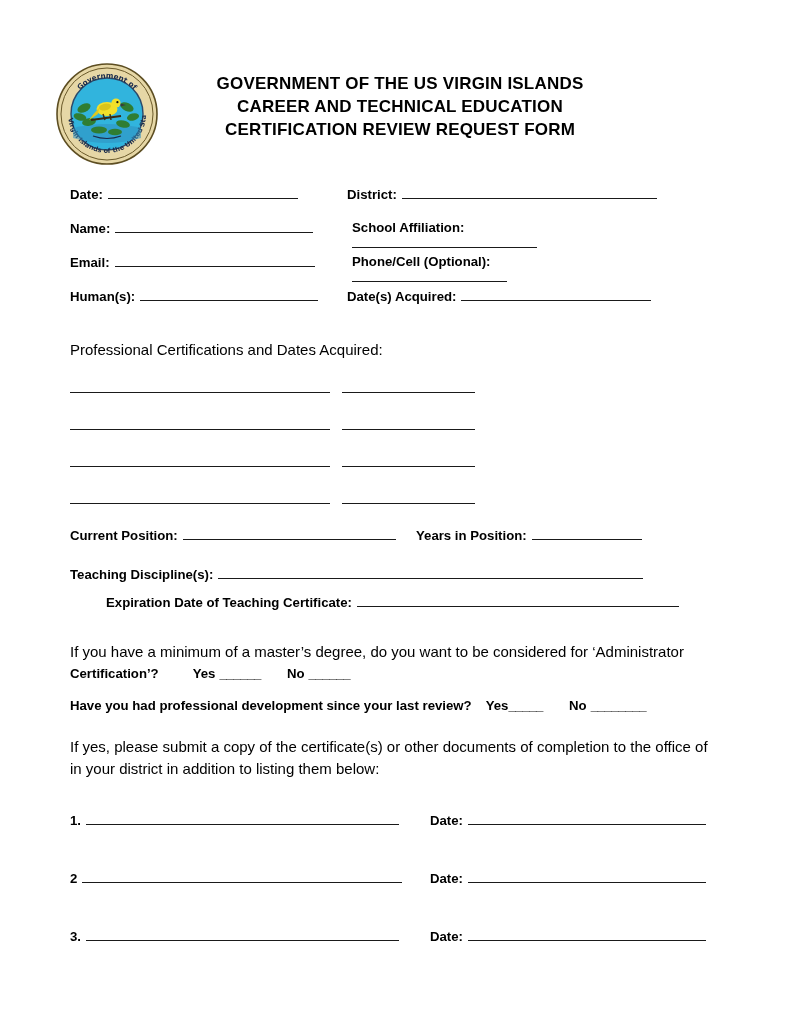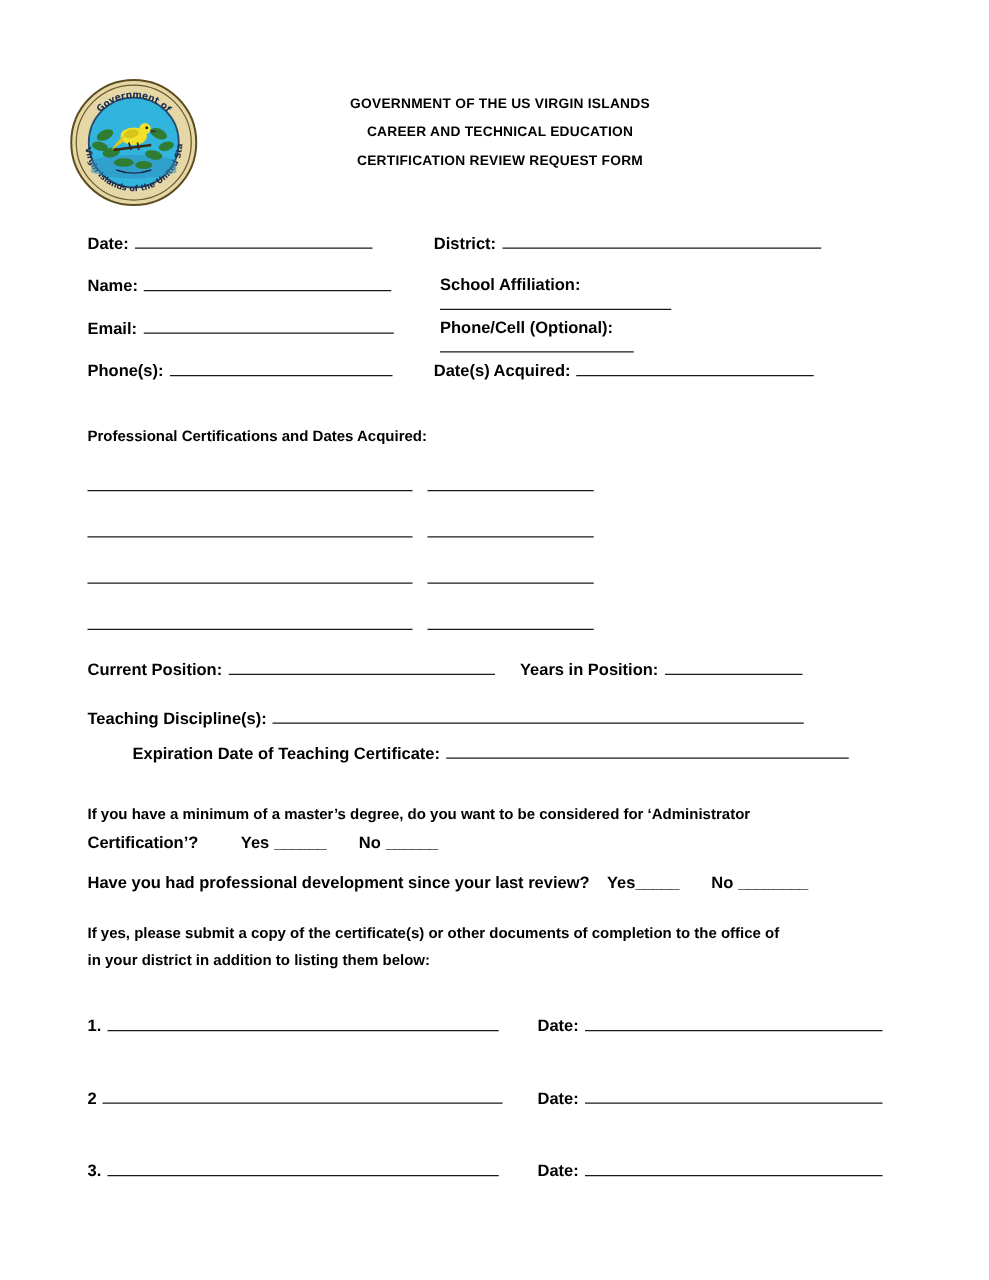--- a/index.html
+++ b/index.html
@@ -36,21 +36,21 @@
     height: 104px;
   }
   .title-block {
     position: absolute;
     left: 160px;
     top: 14px;
     width: 480px;
     text-align: center;
   }
   .title-line {
-    font-size: 11px;
+    font-size: 17px;
     font-weight: bold;
     letter-spacing: 0.2px;
     line-height: 23px;
     white-space: nowrap;
   }
 
   
   .form-body {
     position: absolute;
     left: 0;
@@ -79,22 +79,22 @@
     margin-left: 5px;
     vertical-align: bottom;
   }
   .standalone-rule {
     position: absolute;
     border-bottom: 1.6px solid #1a1a1a;
     height: 0;
   }
   .para {
     position: absolute;
-    font-size: 12px;
-    font-weight: bold;
+    font-size: 15px;
+    font-weight: normal;
     line-height: 21.5px;
   }
   .blank-u {
     font-size: 13.2px;
     font-weight: bold;
     letter-spacing: -0.4px;
   }
   .gap-sm { display: inline-block; width: 14px; }
   .gap-md { display: inline-block; width: 26px; }
   .gap-lg { display: inline-block; width: 34px; }
@@ -189,21 +189,21 @@
         <span class="rule" style="width:200px;"></span>
       </div>
       <div class="cell" style="left:347px; top:8px;flex-direction:column;">
         <span class="lbl">Phone/Cell (Optional):</span>
         <span class="rule" style="width:155px;"></span>
       </div>
     </div>
 
     <div class="row">
       <div class="cell" style="left:70px; top:8px;">
-        <span class="lbl">Phone(s):</span>
+        <span class="lbl">Human(s):</span>
         <span class="rule" style="width:178px;"></span>
       </div>
       <div class="cell" style="left:347px; top:8px;">
         <span class="lbl">Date(s) Acquired:</span>
         <span class="rule" style="width:190px;"></span>
       </div>
     </div>
 
   </div>
 

